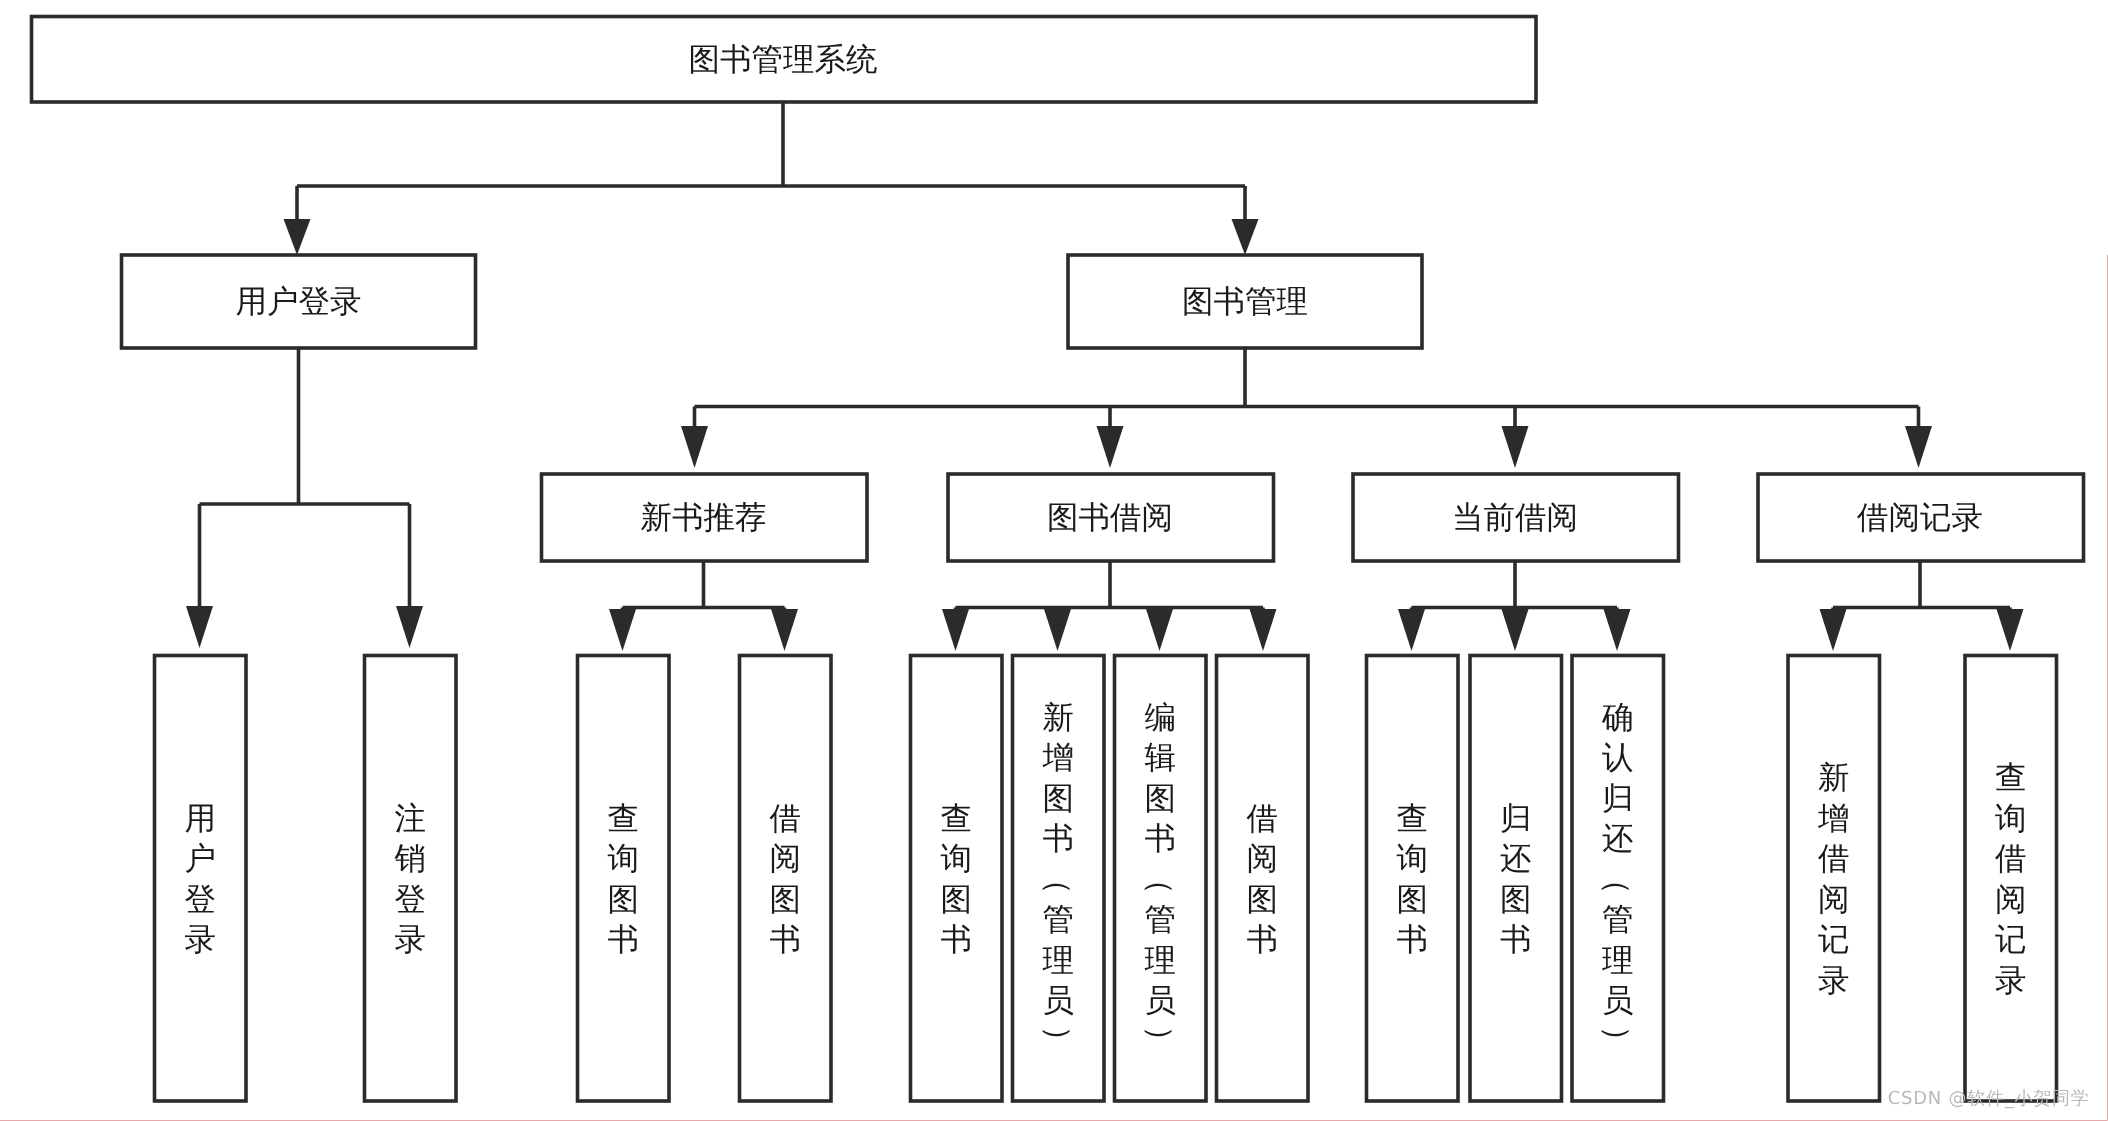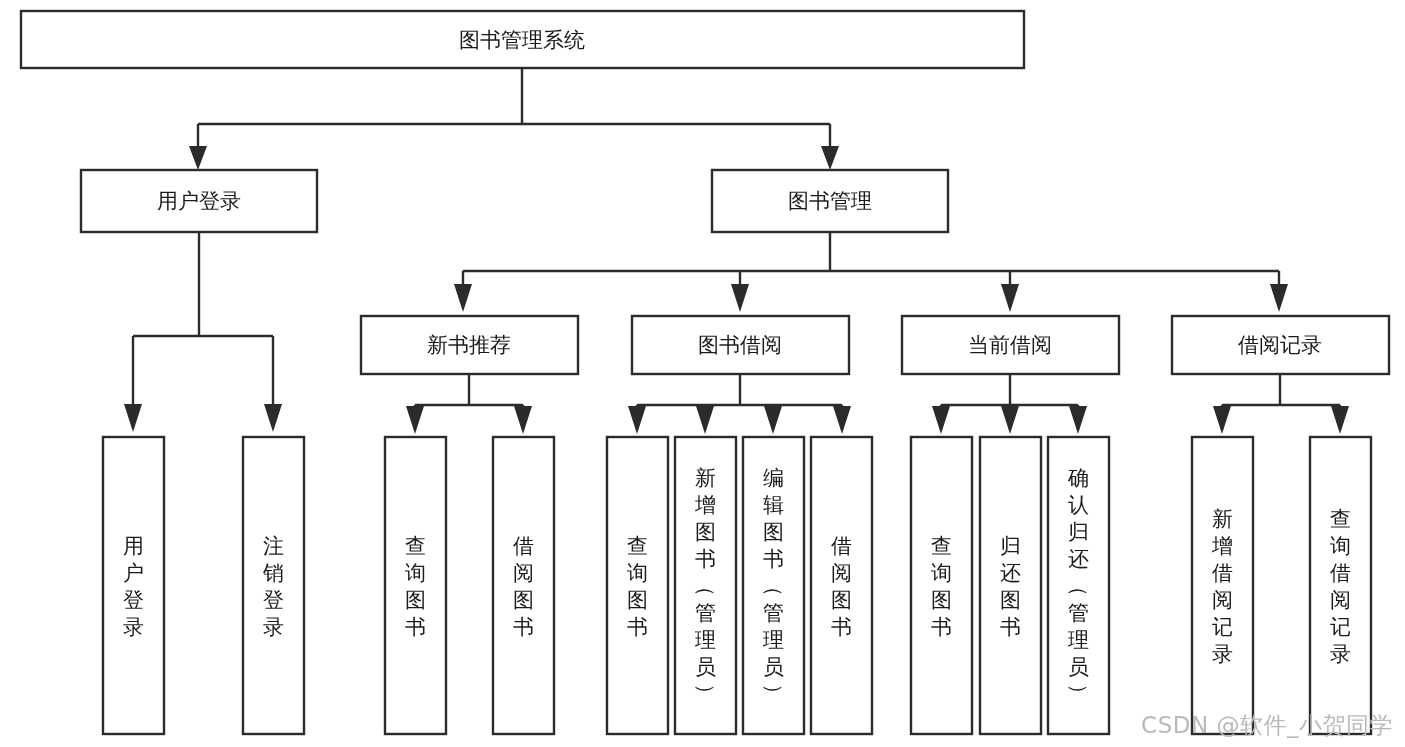--- a/index.html
+++ b/index.html
@@ -54,21 +54,21 @@
     fill: #1a1a1a;
     font-family: "DejaVu Sans", "Liberation Sans", sans-serif;
     font-size: 21px;
     text-anchor: middle;
   }
   .watermark-text {
     position: absolute;
     right: 12px;
     bottom: 6px;
     font-family: "DejaVu Sans", "Liberation Sans", sans-serif;
-    font-size: 23px;
+    font-size: 12px;
     color: #b9b9b9;
     white-space: nowrap;
     letter-spacing: 0.5px;
     pointer-events: none;
   }
 </style>
 </head>
 <body>
 
 <div id="diagram-root">

